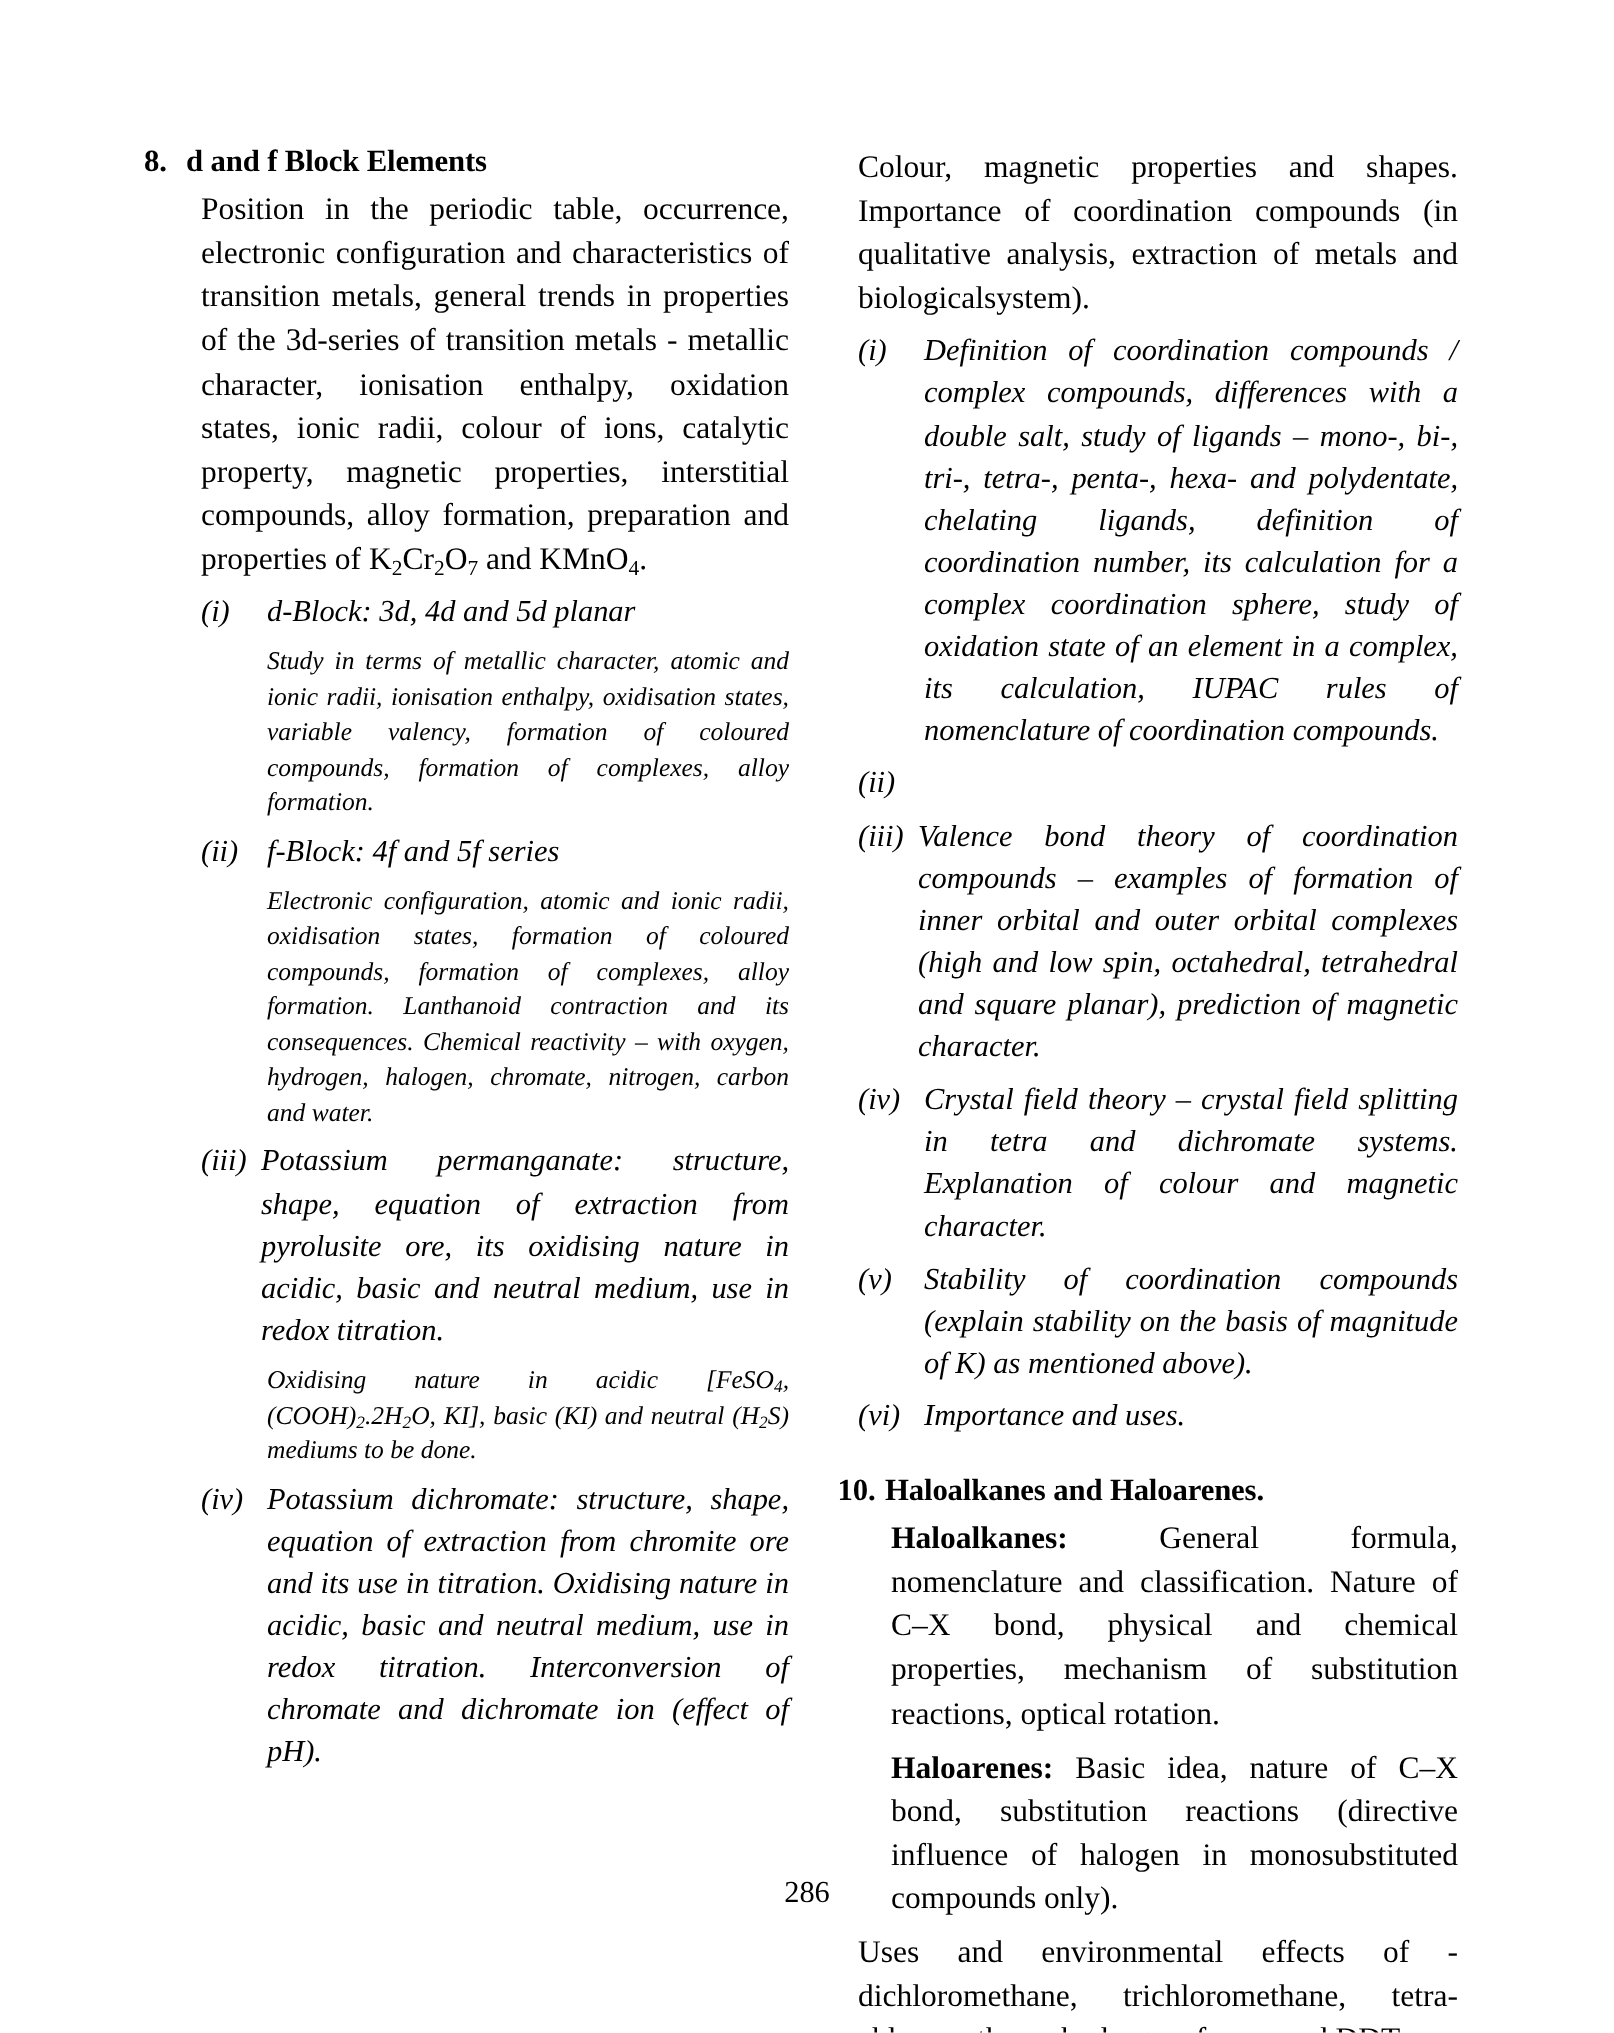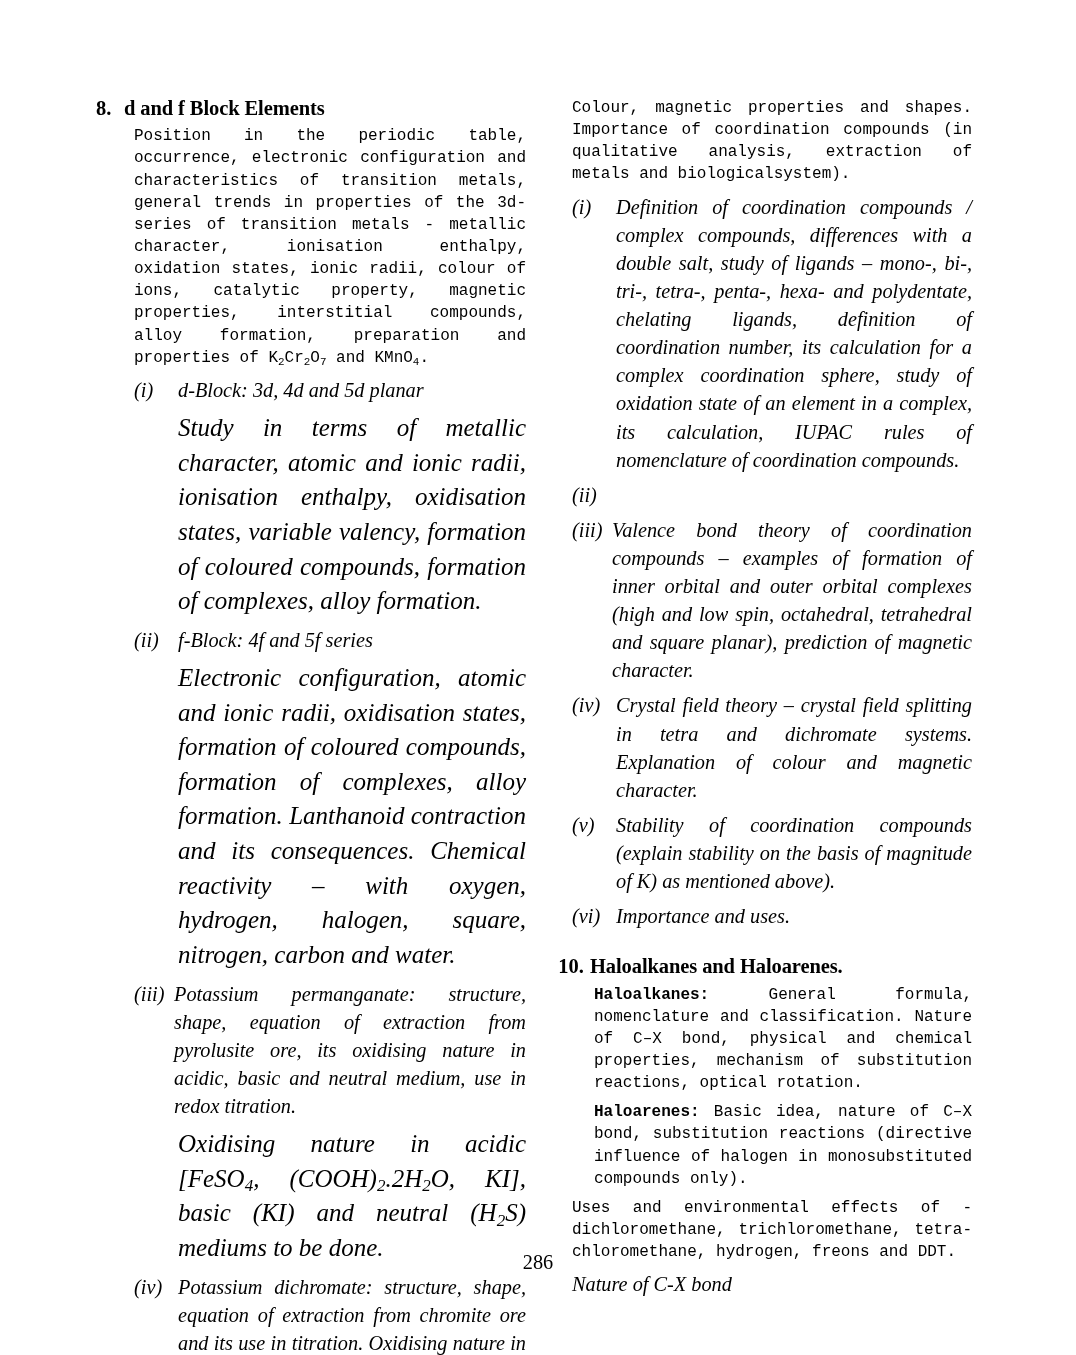--- a/index.html
+++ b/index.html
@@ -51,27 +51,26 @@
     flex: 0 0 auto;
     min-width: 28px;
   }
   .section-head .ttl {
     flex: 1 1 auto;
   }
   .section-head.wide .num { min-width: 38px; text-align: center; }
 
   
   .body-para {
-    font-size: 16px;
+    font-size: 21px;
     line-height: 1.385;
     text-align: justify;
     text-justify: inter-word;
     margin: 0 0 7px 0;
     padding-left: 38px;
-    font-family: Liberation Mono, monospace;
   }
   .body-para.last-line-normal { text-align-last: left; }
 
   .col-right .body-para { padding-left: 0; }
   .col-right .sub-body { padding-left: 30px; }
 
   
   .ital {
     font-style: italic;
     font-size: 20.3px;
@@ -97,21 +96,21 @@
   .roman-row .rn.tight { width: 40px; }
   .roman-row .rtxt {
     flex: 1 1 auto;
     text-align: justify;
   }
   .roman-row .rtxt.lastleft { text-align-last: left; }
 
   
   .roman-cont {
     font-style: italic;
-    font-size: 25px;
+    font-size: 17px;
     line-height: 1.385;
     text-align: justify;
     margin: 0 0 7px 0;
     padding-left: 82px;
   }
   .roman-cont.lastleft { text-align-last: left; }
 
   
   .lead { font-weight: bold; }
 
@@ -155,21 +154,21 @@
         <span class="rtxt lastleft">d-Block: 3d, 4d  and  5d planar</span>
       </div>
 
       <p class="roman-cont">Study in terms of metallic character, atomic and ionic radii, ionisation enthalpy, oxidisation states, variable valency, formation of coloured compounds, formation of complexes, alloy formation.</p>
 
       <div class="roman-row">
         <span class="rn">(ii)</span>
         <span class="rtxt lastleft">f-Block: 4f and 5f series</span>
       </div>
 
-      <p class="roman-cont">Electronic configuration, atomic and ionic radii, oxidisation states, formation of coloured compounds, formation of complexes, alloy formation. Lanthanoid contraction and its consequences. Chemical reactivity – with oxygen, hydrogen, halogen, square, nitrogen, carbon and water.</p>
+      <p class="roman-cont">Electronic configuration, atomic and ionic radii, oxidisation states, formation of coloured compounds, formation of complexes, alloy formation. Lanthanoid contraction and its consequences. Chemical reactivity – with oxygen, hydrogen, halogen, chromate, nitrogen, carbon and water.</p>
 
       <div class="roman-row">
         <span class="rn tight">(iii)</span>
         <span class="rtxt lastleft">Potassium permanganate: structure, shape, equation of extraction from pyrolusite ore, its oxidising nature in acidic, basic and neutral medium, use in redox titration.</span>
       </div>
 
       <p class="roman-cont lastleft"><span>Oxidising nature in acidic [FeSO</span><sub>4</sub><span>, (COOH)</span><sub>2</sub><span>.2H</span><sub>2</sub><span>O, KI], basic (KI) and  neutral (H</span><sub>2</sub><span>S) mediums to be done.</span></p>
 
       <div class="roman-row">
         <span class="rn">(iv)</span>

